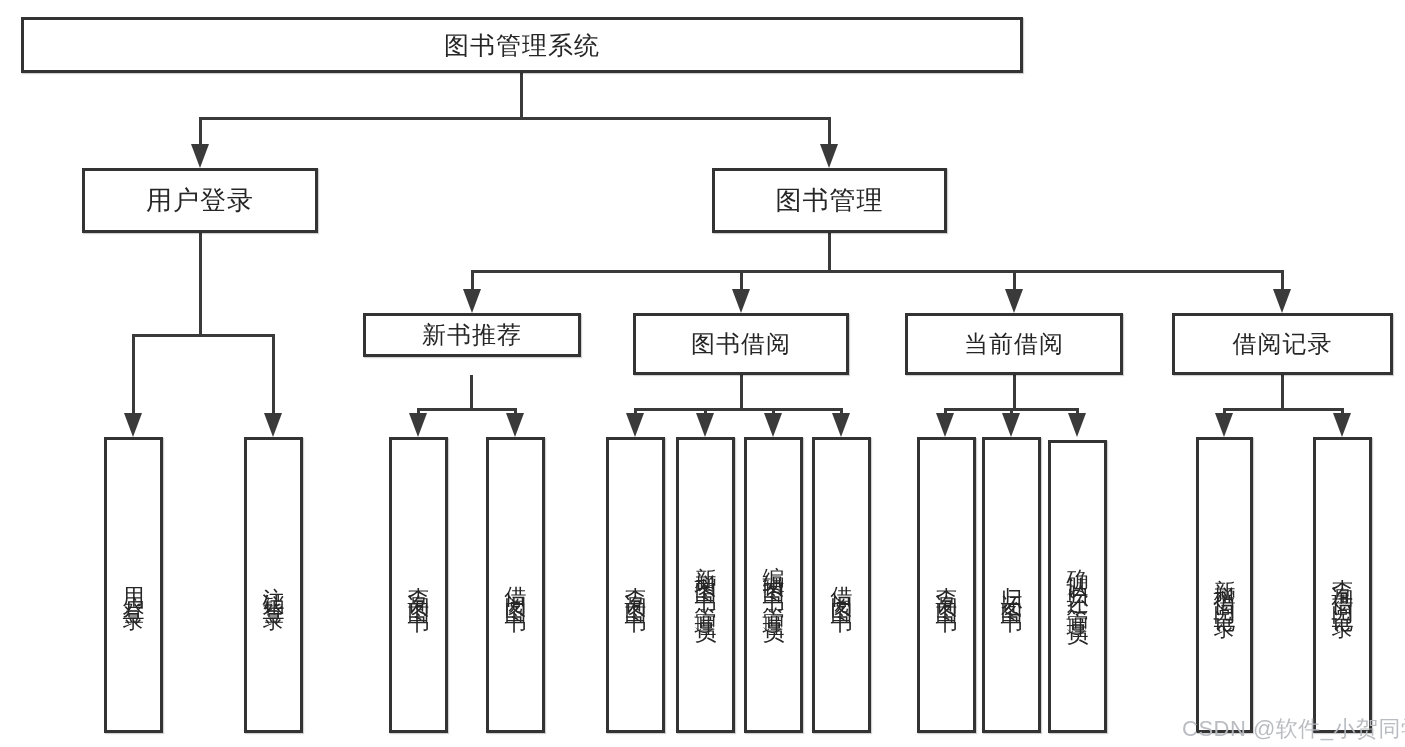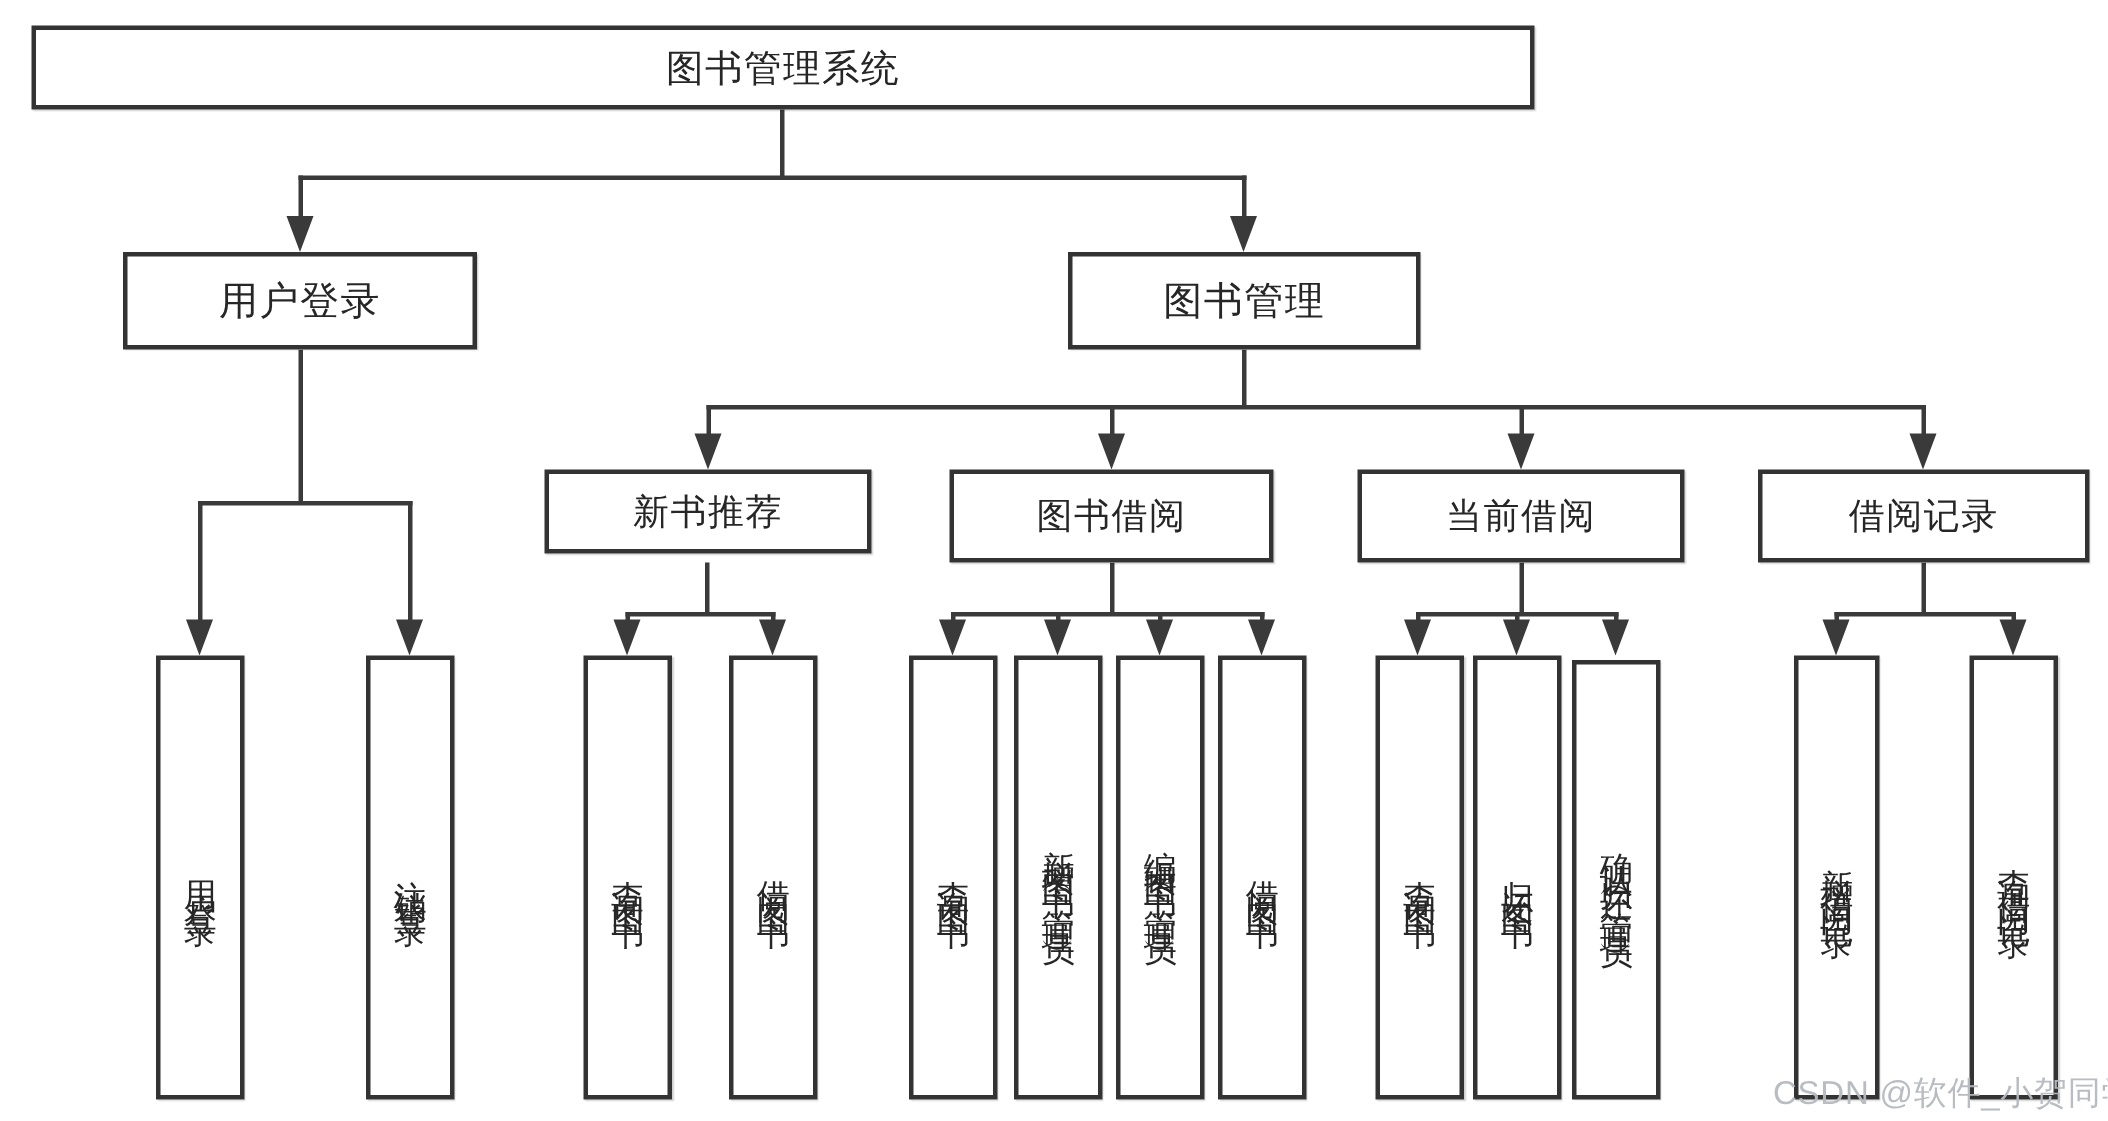--- a/index.html
+++ b/index.html
@@ -100,21 +100,21 @@
   <div class="hl" style="left:471px; top:270px; width:812px;"></div>
   <div class="vl" style="left:471px; top:270px; height:21px;"></div>
   <div class="arr" style="left:463px; top:289px;"></div>
   <div class="vl" style="left:740px; top:270px; height:21px;"></div>
   <div class="arr" style="left:732px; top:289px;"></div>
   <div class="vl" style="left:1013px; top:270px; height:21px;"></div>
   <div class="arr" style="left:1005px; top:289px;"></div>
   <div class="vl" style="left:1281px; top:270px; height:21px;"></div>
   <div class="arr" style="left:1273px; top:289px;"></div>
 
-  <div class="box" style="left:363px; top:313px; width:218px; height:56px;">
+  <div class="box" style="left:363px; top:313px; width:218px; height:44px;">
     <span class="label l3-label">新书推荐</span>
   </div>
   <div class="box" style="left:905px; top:313px; width:218px; height:62px;">
     <span class="label l3-label">当前借阅</span>
   </div>
   <div class="box" style="left:633px; top:313px; width:216px; height:62px;">
     <span class="label l3-label">图书借阅</span>
   </div>
   <div class="box" style="left:1172px; top:313px; width:221px; height:62px;">
     <span class="label l3-label">借阅记录</span>

